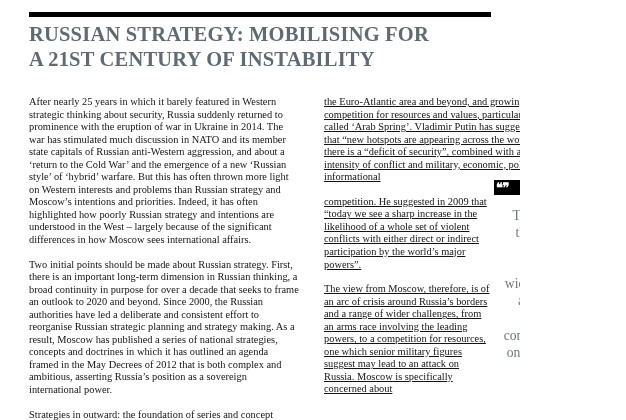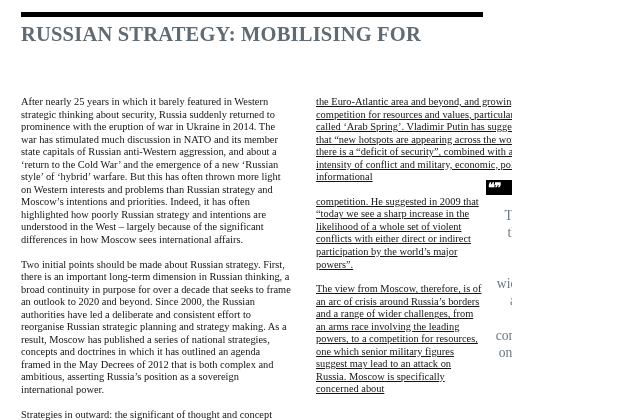--- a/index.html
+++ b/index.html
@@ -12,21 +12,21 @@
     width: 626px;
     height: 420px;
     overflow: hidden;
     font-family: "Liberation Serif", "DejaVu Serif", serif;
     color: #1b1b1b;
     position: relative;
   }
 
   #page {
     position: absolute;
-    left: 0;
+    left: 8px;
     top: 0;
     width: 512px;
     height: 420px;
     overflow: hidden;
   }
 
   
   .top-rule {
     position: absolute;
     left: 21px;
@@ -116,26 +116,27 @@
 </style>
 </head>
 <body>
 
 <div id="page">
 
   <div class="top-rule"></div>
 
   <div class="headline">
     <span class="hl-line">RUSSIAN STRATEGY: MOBILISING FOR</span>
+    <span class="hl-line">A 21ST CENTURY OF INSTABILITY</span>
   </div>
 
   <div class="col col-left">
     <p>After nearly 25 years in which it barely featured in Western strategic thinking about security, Russia suddenly returned to prominence with the eruption of war in Ukraine in 2014. The war has stimulated much discussion in NATO and its member state capitals of Russian anti-Western aggression, and about a ‘return to the Cold War’ and the emergence of a new ‘Russian style’ of ‘hybrid’ warfare. But this has often thrown more light on Western interests and problems than Russian strategy and Moscow’s intentions and priorities. Indeed, it has often highlighted how poorly Russian strategy and intentions are understood in the West – largely because of the significant differences in how Moscow sees international affairs.</p>
     <p>Two initial points should be made about Russian strategy. First, there is an important long-term dimension in Russian thinking, a broad continuity in purpose for over a decade that seeks to frame an outlook to 2020 and beyond. Since 2000, the Russian authorities have led a deliberate and consistent effort to reorganise Russian strategic planning and strategy making. As a result, Moscow has published a series of national strategies, concepts and doctrines in which it has outlined an agenda framed in the May Decrees of 2012 that is both complex and ambitious, asserting Russia’s position as a sovereign international power.</p>
-    <p>Strategies in outward: the significant of thought and concept</p>
+    <p>Strategies in outward: the foundation of series and concept</p>
   </div>
 
   <div class="col col-right">
     <p>the Euro-Atlantic area and beyond, and growing instability and competition for resources and values, particularly since the so-called ‘Arab Spring’. Vladimir Putin has suggested, for instance, that “new hotspots are appearing across the world”, and that there is a “deficit of security”, combined with an increasing intensity of conflict and military, economic, political and informational</p>
     <p class="narrow">competition. He suggested in 2009 that “today we see a sharp increase in the likelihood of a whole set of violent conflicts with either direct or indirect participation by the world’s major powers”.</p>
     <p class="narrow">The view from Moscow, therefore, is of an arc of crisis around Russia’s borders and a range of wider challenges, from an arms race involving the leading powers, to a competition for resources, one which senior military figures suggest may lead to an attack on Russia. Moscow is specifically concerned about</p>
   </div>
 
   <div class="pullquote">
     <div class="pq-bar">❝❞</div>

